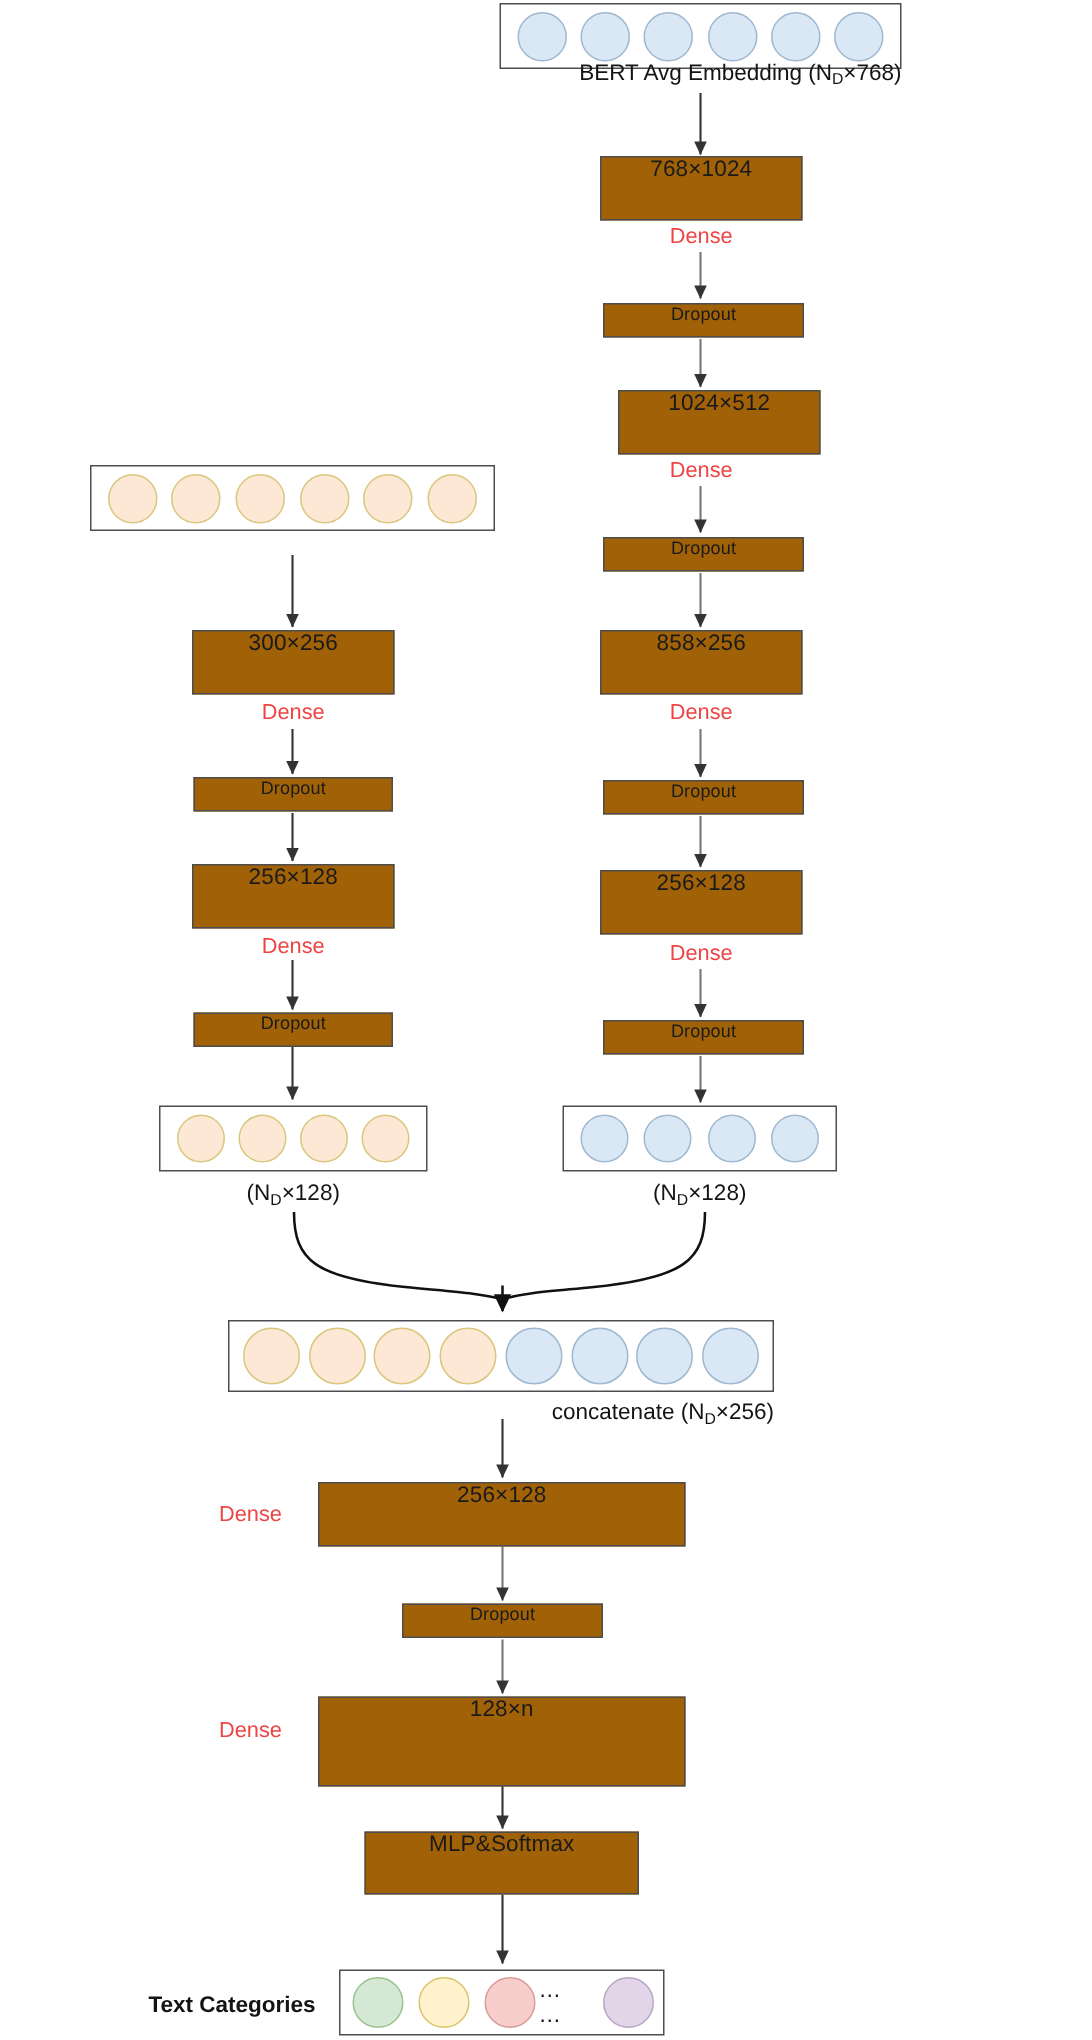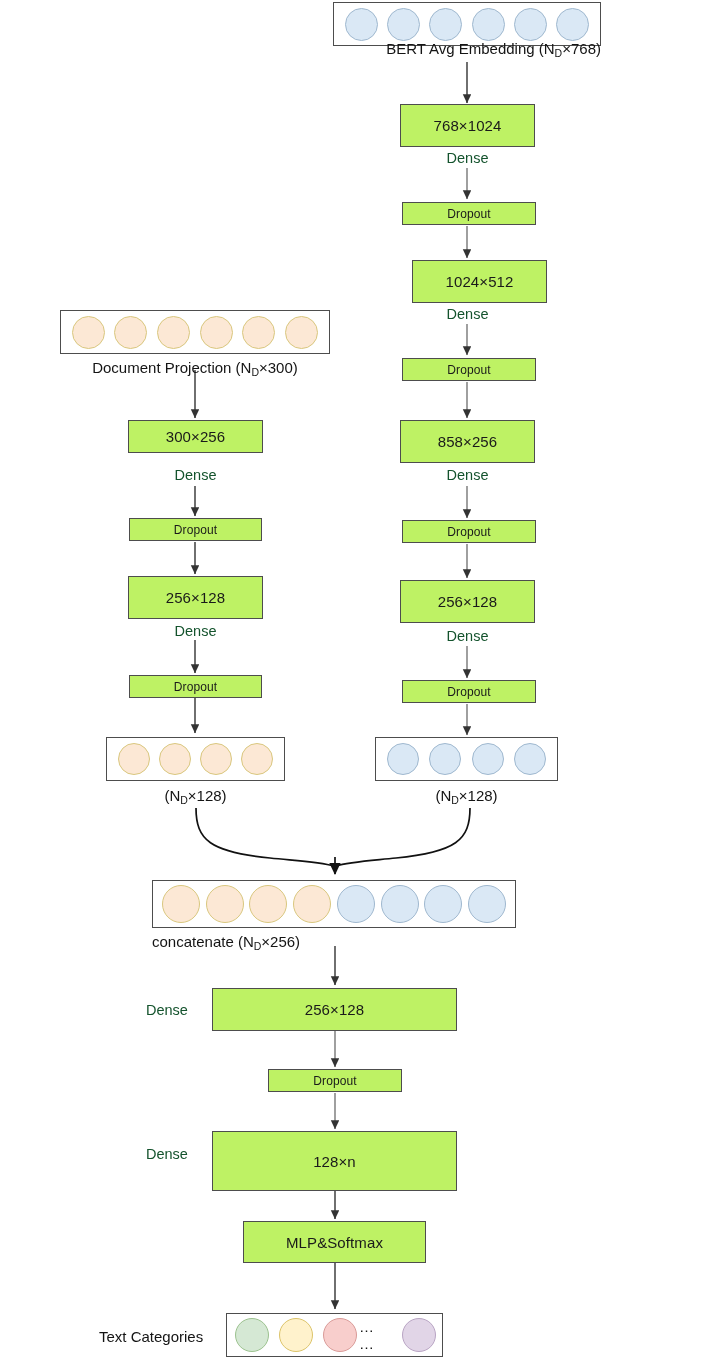--- a/index.html
+++ b/index.html
@@ -14,23 +14,22 @@
     position: relative;
     width: 728px;
     height: 1360px;
     background: #ffffff;
     overflow: hidden;
   }
   .box {
     position: absolute;
     box-sizing: border-box;
     border: 1.4px solid #4d4d4d;
-    background: #bef264;
+    background: #a16207;
     display: flex;
-    align-items: center;
     justify-content: center;
     color: #1a1a1a;
   }
   .box.thin {
     border-width: 1.2px;
   }
   .box-label {
     font-size: 15px;
     line-height: 1;
     letter-spacing: 0.1px;
@@ -92,21 +91,21 @@
   }
   .caption sub {
     font-size: 10.5px;
     vertical-align: baseline;
     position: relative;
     top: 3px;
   }
   .edge-label {
     position: absolute;
     font-size: 14.5px;
-    color: #14532d;
+    color: #ef4444;
     white-space: nowrap;
     line-height: 1;
   }
   svg.arrows {
     position: absolute;
     left: 0;
     top: 0;
     width: 728px;
     height: 1360px;
     pointer-events: none;
@@ -221,25 +220,22 @@
   </div>
 
   <div class="vecbox" style="left:60px; top:310px; width:270px; height:44px;">
     <span class="node orange" style="width:33px;height:33px;"></span>
     <span class="node orange" style="width:33px;height:33px;"></span>
     <span class="node orange" style="width:33px;height:33px;"></span>
     <span class="node orange" style="width:33px;height:33px;"></span>
     <span class="node orange" style="width:33px;height:33px;"></span>
     <span class="node orange" style="width:33px;height:33px;"></span>
   </div>
-  <div class="caption" style="left:55px; top:360px; width:280px; text-align:center;">
-    <span>Document Projection (N</span><sub>D</sub><span>×300)</span>
-  </div>
-
-  <div class="box" style="left:128px; top:420px; width:135px; height:33px;">
+
+  <div class="box" style="left:128px; top:420px; width:135px; height:43px;">
     <span class="box-label">300×256</span>
   </div>
   <div class="edge-label" style="left:128px; top:468px; width:135px; text-align:center;">
     <span>Dense</span>
   </div>
 
   <div class="box thin" style="left:129px; top:518px; width:133px; height:23px;">
     <span class="box-label small">Dropout</span>
   </div>
 
@@ -267,21 +263,21 @@
   <div class="vecbox" style="left:152px; top:880px; width:364px; height:48px;">
     <span class="node orange" style="width:38px;height:38px;"></span>
     <span class="node orange" style="width:38px;height:38px;"></span>
     <span class="node orange" style="width:38px;height:38px;"></span>
     <span class="node orange" style="width:38px;height:38px;"></span>
     <span class="node blue" style="width:38px;height:38px;"></span>
     <span class="node blue" style="width:38px;height:38px;"></span>
     <span class="node blue" style="width:38px;height:38px;"></span>
     <span class="node blue" style="width:38px;height:38px;"></span>
   </div>
-  <div class="caption" style="left:152px; top:934px; width:364px; text-align:left;">
+  <div class="caption" style="left:152px; top:934px; width:364px; text-align:right;">
     <span>concatenate (N</span><sub>D</sub><span>×256)</span>
   </div>
 
   <div class="edge-label" style="left:146px; top:1003px;">
     <span>Dense</span>
   </div>
   <div class="box" style="left:212px; top:988px; width:245px; height:43px;">
     <span class="box-label">256×128</span>
   </div>
 
@@ -293,21 +289,21 @@
     <span>Dense</span>
   </div>
   <div class="box" style="left:212px; top:1131px; width:245px; height:60px;">
     <span class="box-label">128×n</span>
   </div>
 
   <div class="box" style="left:243px; top:1221px; width:183px; height:42px;">
     <span class="box-label">MLP&amp;Softmax</span>
   </div>
 
-  <div class="caption left-label" style="left:99px; top:1329px;">
+  <div class="caption left-label" style="left:99px; top:1329px;font-weight:bold;">
     <span>Text Categories</span>
   </div>
   <div class="vecbox" style="left:226px; top:1313px; width:217px; height:44px; justify-content:flex-start; padding-left:8px;">
     <span class="node green" style="width:34px;height:34px;margin-right:10px;"></span>
     <span class="node yellow" style="width:34px;height:34px;margin-right:10px;"></span>
     <span class="node red" style="width:34px;height:34px;"></span>
     <span style="font-size:15px;color:#141414;margin:0 6px 0 2px;letter-spacing:1px;">… …</span>
     <span class="node purple" style="width:34px;height:34px;margin-left:8px;"></span>
   </div>
 

